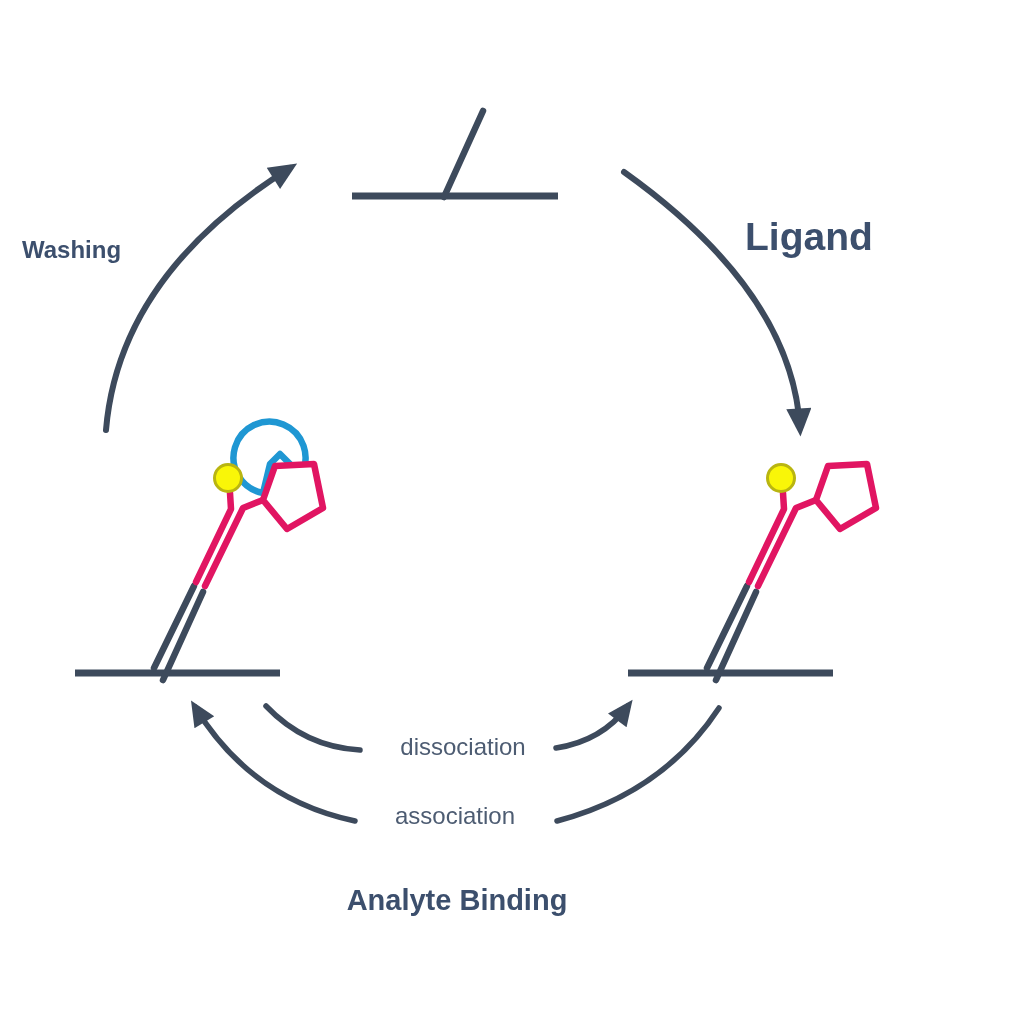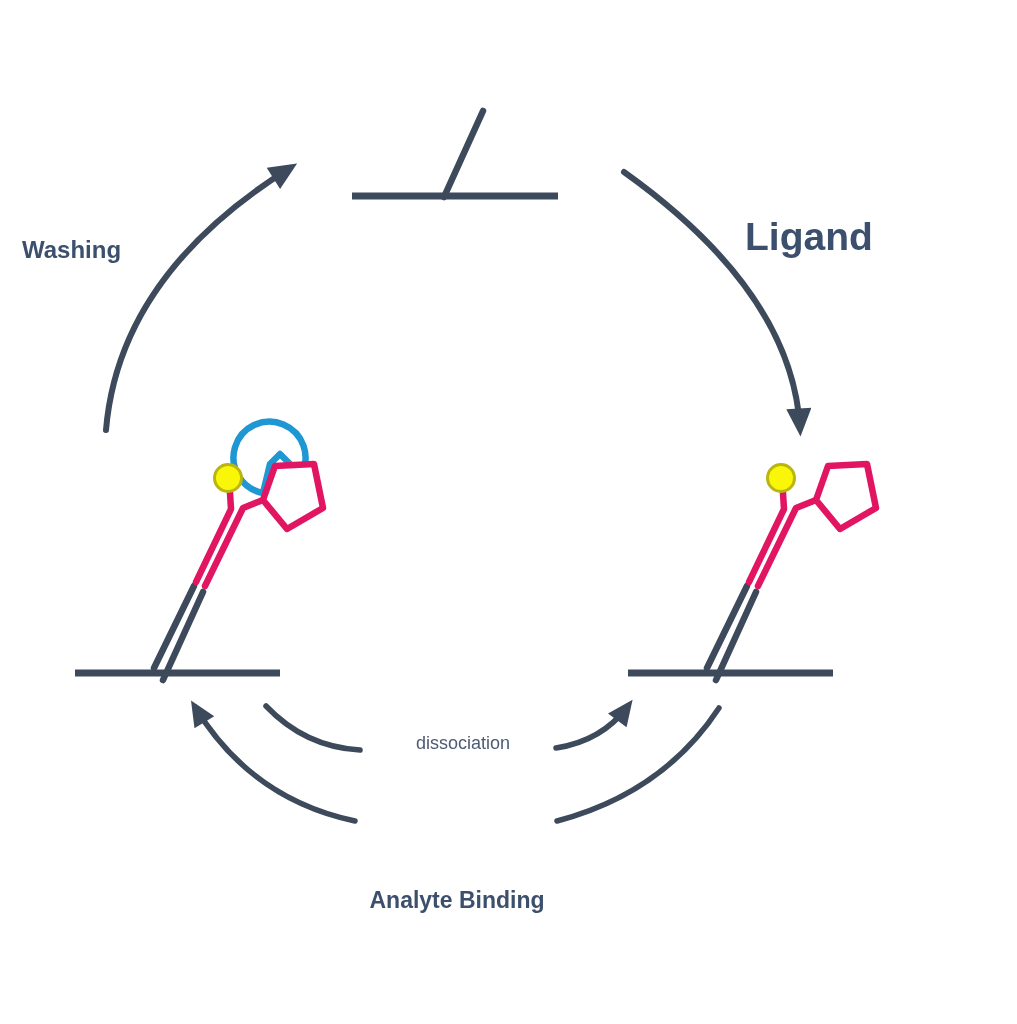--- a/index.html
+++ b/index.html
@@ -32,22 +32,22 @@
   .pink-stroke{stroke:var(--pink);fill:none;stroke-width:6.5;stroke-linecap:round;stroke-linejoin:round;}
   .pentagon{fill:var(--background);}
   .blue-stroke{stroke:var(--blue);fill:var(--background);stroke-width:6.5;stroke-linejoin:round;}
   .fluorophore{fill:var(--yellow-fill);stroke:var(--yellow-stroke);stroke-width:3;}
   .arrowhead{fill:var(--line-slate);}
 
   
   .lbl{position:absolute;color:var(--text-slate);font-weight:bold;white-space:nowrap;}
   .lbl-big{font-size:24px;}
   .lbl-med{font-size:39px;}
-  .lbl-bottom{font-size:23px;line-height:41px;text-align:center;width:460px;}
-  .lbl-small{position:absolute;color:var(--small-text);font-weight:normal;font-size:18px;text-align:center;width:190px;white-space:nowrap;}
+  .lbl-bottom{font-size:29px;line-height:41px;text-align:center;width:460px;}
+  .lbl-small{position:absolute;color:var(--small-text);font-weight:normal;font-size:24px;text-align:center;width:190px;white-space:nowrap;}
 </style>
 </head>
 <body>
 
 <div class="canvas">
 
   <svg class="diagram" width="1017" height="1024" viewBox="0 0 1017 1024">
     <defs>
       <marker id="ah" viewBox="0 0 10 9" refX="7" refY="4.5" markerWidth="5.2" markerHeight="4.2" orient="auto">
         <path d="M0,0 L10,4.5 L0,9 Z" class="arrowhead"></path>
@@ -89,18 +89,19 @@
       <path class="slate-stroke arc-small" d="M 719 708 Q 663 793 557 821"></path>
       <path class="slate-stroke arc-small" d="M 355 821 Q 251 799 195 707" marker-end="url(#ah)"></path>
     </g>
   </svg>
 
   <div class="lbl lbl-big" style="left:22px;top:236px;">Washing</div>
 
   <div class="lbl lbl-med" style="left:745px;top:215px;">Ligand</div>
 
   <div class="lbl-small" style="left:368px;top:733px;">dissociation</div>
+  <div class="lbl-small" style="left:360px;top:802px;">association</div>
 
   <div class="lbl lbl-bottom" style="left:227px;top:880px;">
     <div>Analyte Binding</div>
   </div>
 
 </div>
 
 </body></html>

